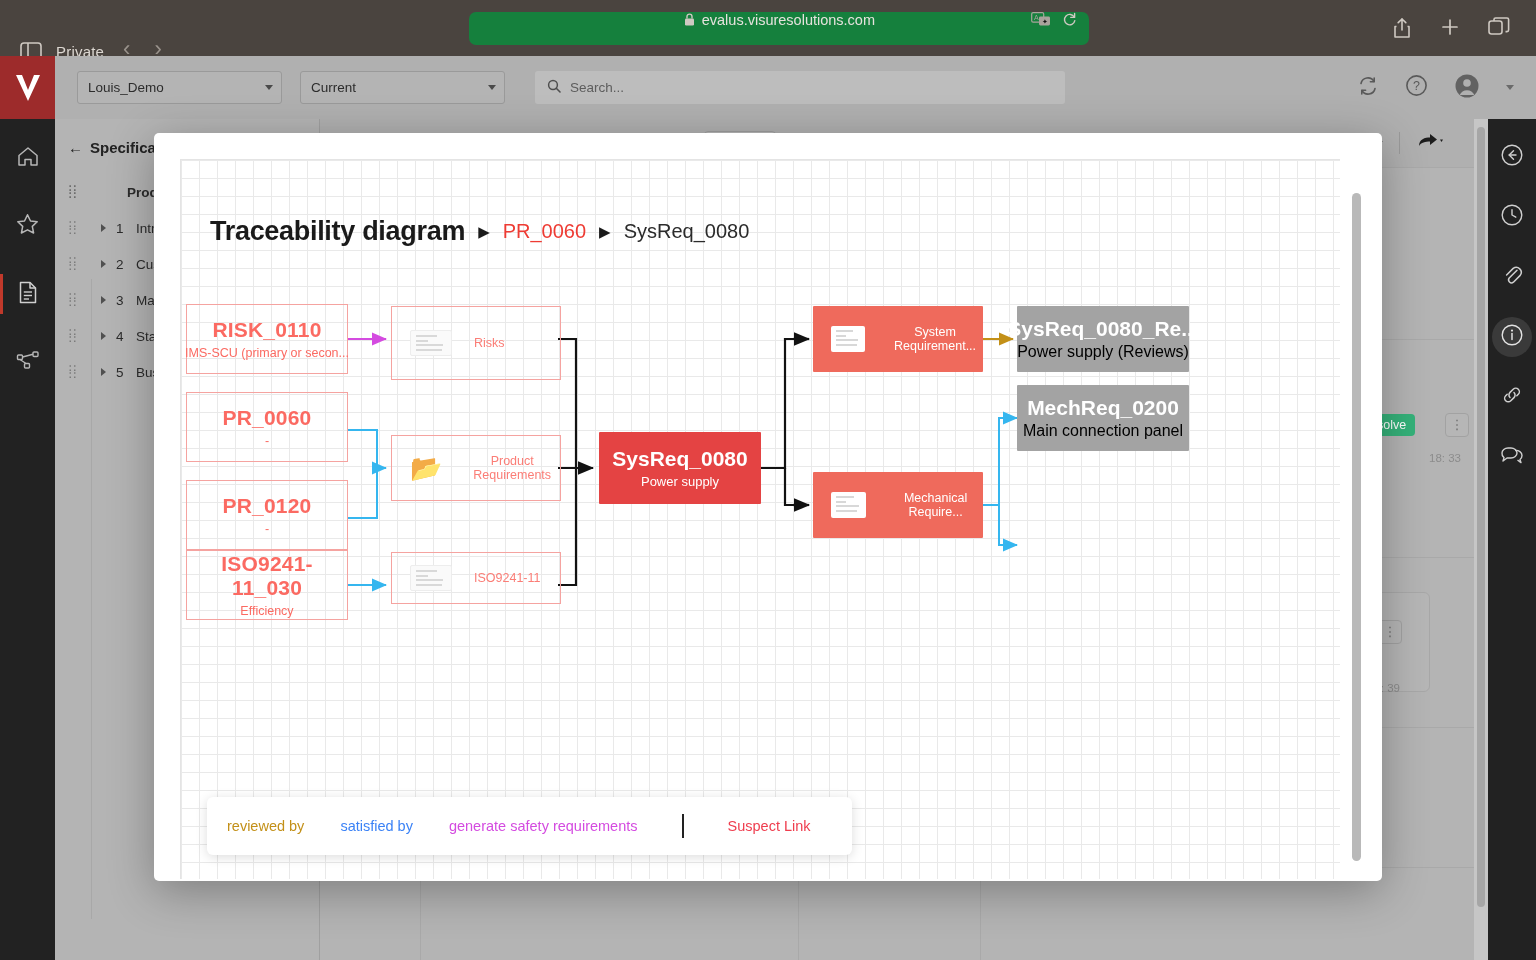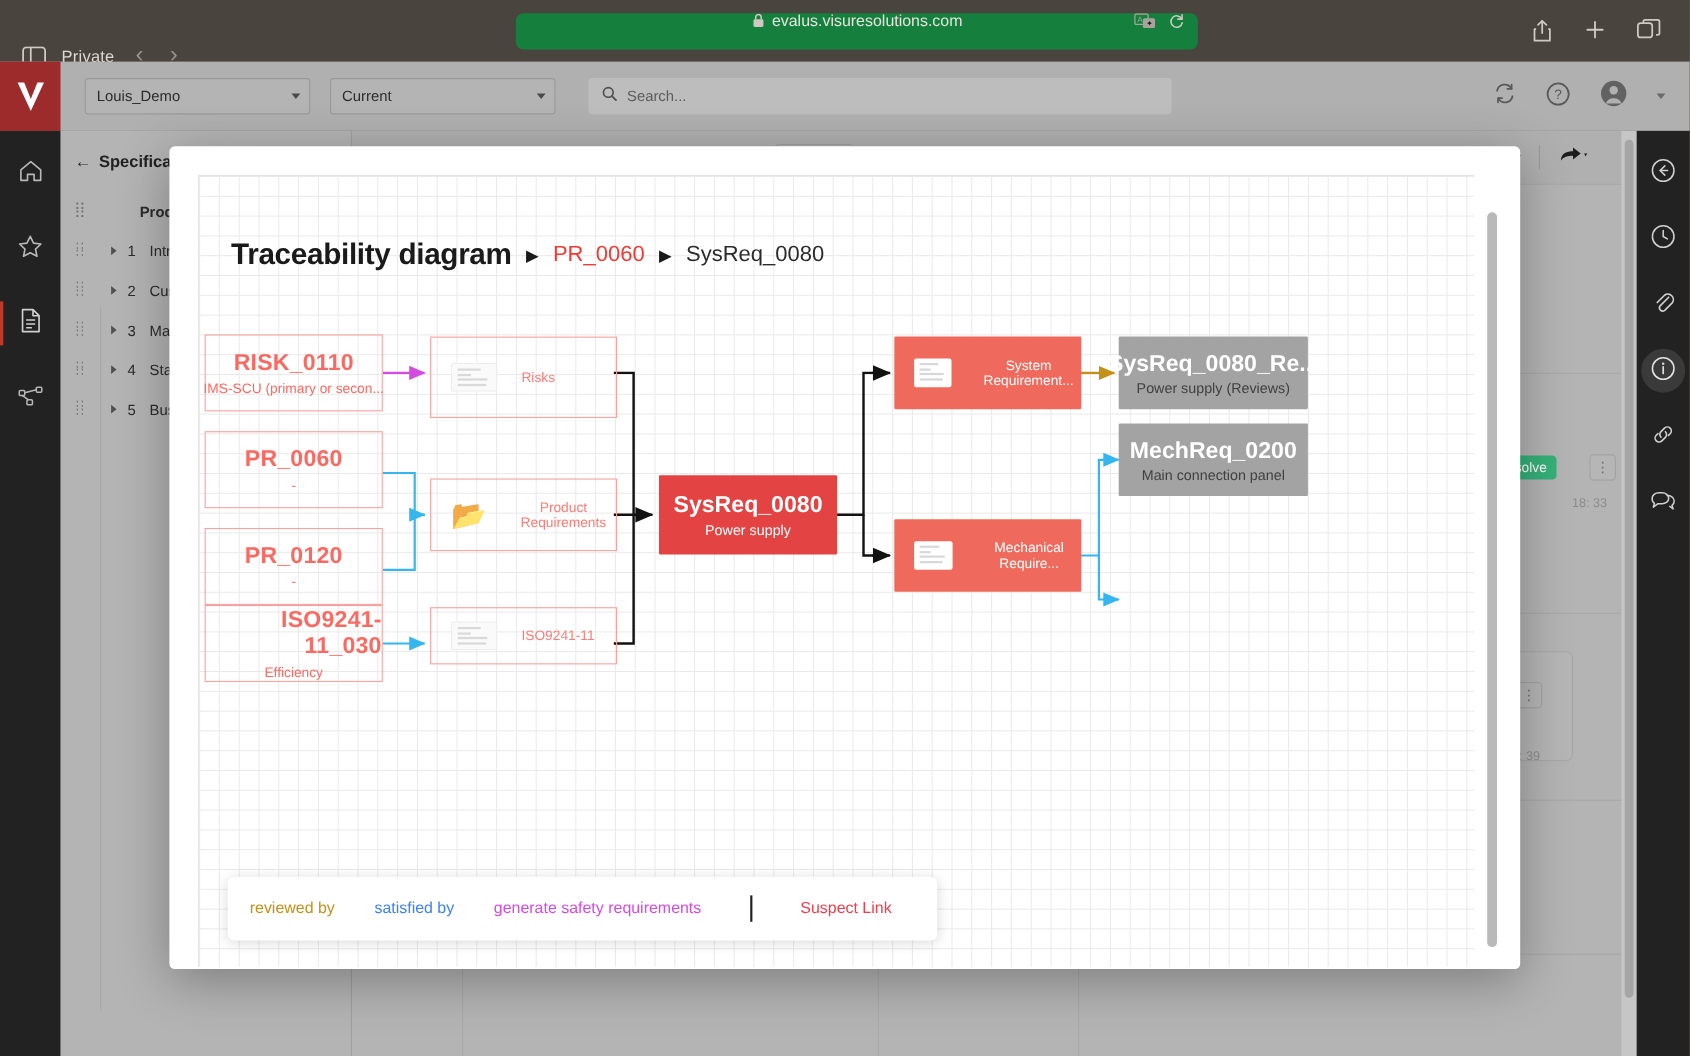--- a/index.html
+++ b/index.html
@@ -183,21 +183,21 @@
   }
   #diagram-title .t-main { font-size: 27px; font-weight: bold; color: #1a1a1a; letter-spacing: -.3px; }
   #diagram-title .t-arrow { color: #1a1a1a; font-size: 15px; }
   #diagram-title .t-crumb-red { font-size: 20px; color: #ee3b33; }
   #diagram-title .t-crumb { font-size: 20px; color: #2b2b2b; }
 
   .node {
     position: absolute; display: flex; flex-direction: column;
     align-items: center; justify-content: center; text-align: center;
   }
-  .node-outline { border: 1px solid #f5a3a0; background: transparent; text-align: right; }
+  .node-outline { border: 1px solid #f5a3a0; background: transparent; }
   .node-outline .n-title { color: #fb6a62; font-weight: bold; font-size: 21px; letter-spacing: .2px; }
   .node-outline .n-sub { color: #fb6a62; font-size: 12.5px; margin-top: 4px; white-space: nowrap; }
 
   .node-doc {
     border: 1px solid #f5a3a0; background: transparent;
     flex-direction: row; justify-content: flex-start; padding-left: 18px; gap: 22px;
   }
   .node-doc .doc-thumb {
     width: 42px; height: 26px; background: #fafafa; border: 1px solid #ededed; border-radius: 2px;
     display: flex; flex-direction: column; gap: 2.5px; padding: 4px 5px;
@@ -215,21 +215,21 @@
   }
   .node-solid-doc .doc-thumb i { display: block; height: 2px; background: #d8d8d8; }
   .node-solid-doc .d-label { color: #ffffff; font-size: 12.5px; }
 
   .node-primary { background: #e44343; border-radius: 1px; }
   .node-primary .n-title { color: #fff; font-weight: bold; font-size: 21px; }
   .node-primary .n-sub { color: #fff; font-size: 13px; margin-top: 3px; }
 
   .node-grey { background: #a3a3a3; border-radius: 1px; }
   .node-grey .n-title { color: #fff; font-weight: bold; font-size: 21px; white-space: nowrap; }
-  .node-grey .n-sub { color: #404040; font-size: 13px; margin-top: 2px; white-space: nowrap; }
+  .node-grey .n-sub { color: #000000; font-size: 16px; margin-top: 2px; white-space: nowrap; }
 
   #legend-bar {
     position: absolute; left: 26px; top: 637px; width: 645px; height: 58px;
     background: #fff; border-radius: 6px; box-shadow: 0 2px 12px rgba(0,0,0,.14);
     display: flex; align-items: center; padding: 0 20px; gap: 36px;
   }
   .legend-item { font-size: 14.5px; }
   .legend-divider { width: 2px; height: 24px; background: #222; margin: 0 8px; }
 
   #modal-scrollbar {

